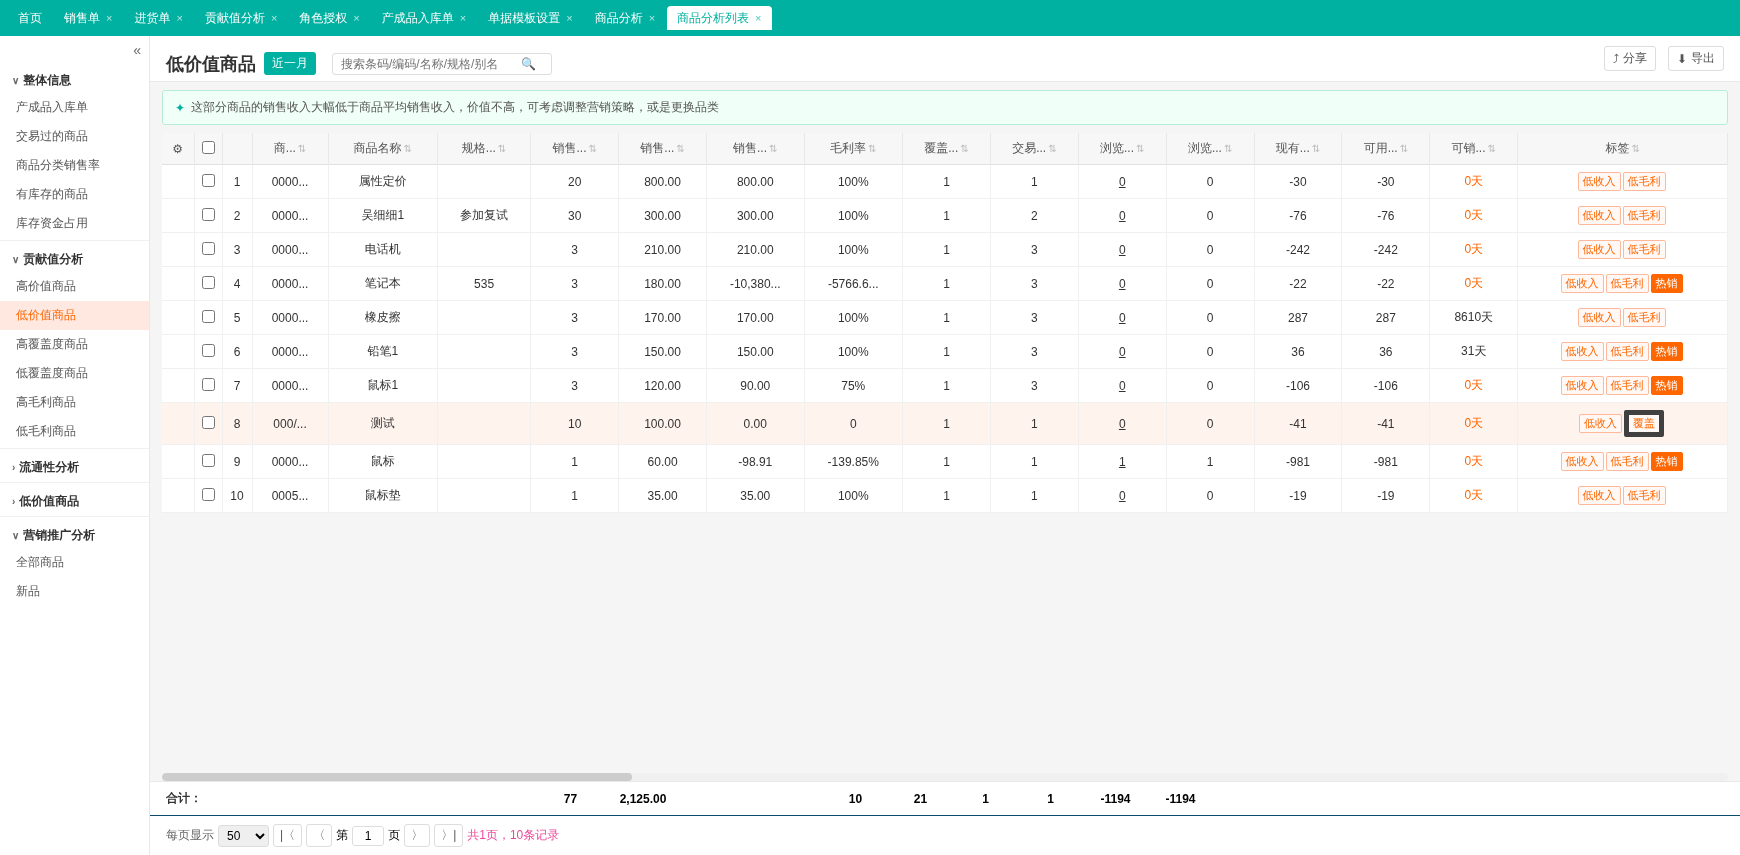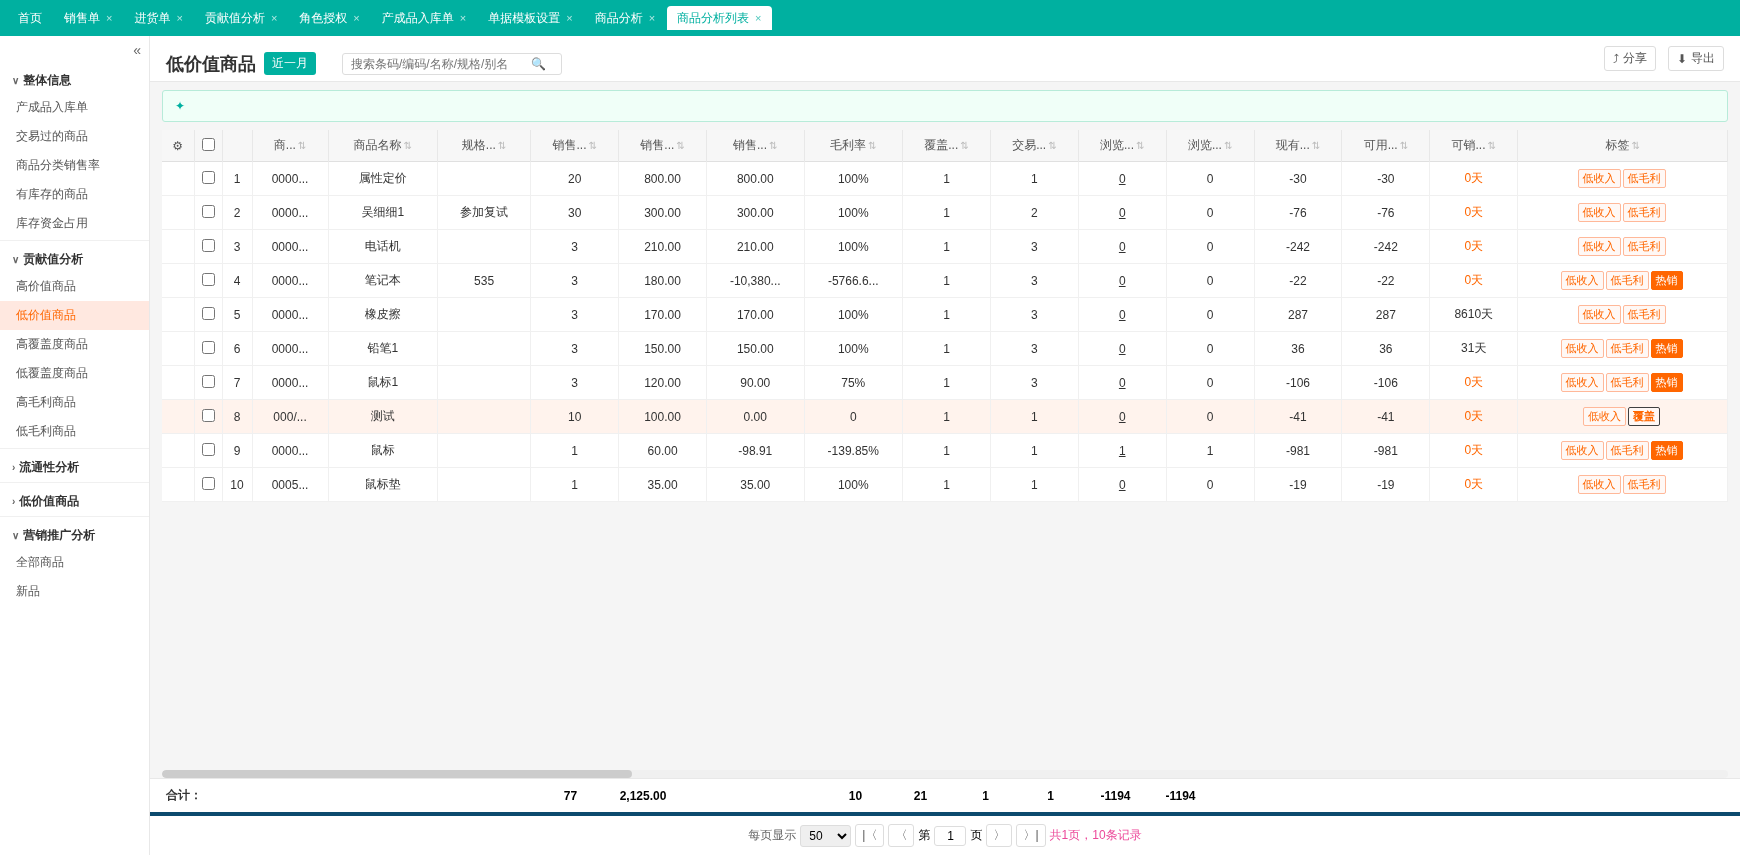--- a/index.html
+++ b/index.html
@@ -92,21 +92,21 @@
       cursor: pointer;
       font-size: 12px;
     }
     .search-box {
       display: flex;
       align-items: center;
       border: 1px solid #ddd;
       border-radius: 3px;
       padding: 3px 8px;
       background: #fff;
-      margin-left: 18px;
+      margin-left: 8px;
       min-width: 220px;
     }
     .search-box input {
       border: none;
       outline: none;
       font-size: 12px;
       width: 180px;
       color: #999;
     }
     .header-right {
@@ -195,25 +195,25 @@
       padding: 8px 16px;
       display: flex;
       align-items: center;
       gap: 8px;
     }
     .total-label { font-weight: bold; color: #333; margin-right: 8px; }
 
     
     .pagination-bar {
       background: #fff;
-      border-top: 4px solid #0c4a6e;
+      border-top: 1px solid #0c4a6e;
       padding: 8px 16px;
       display: flex;
       align-items: center;
-      justify-content: center;
+      justify-content: flex-start;
       gap: 4px;
     }
     .page-size-label { color: #666; }
     .page-size-select {
       border: 1px solid #ddd;
       border-radius: 3px;
       padding: 2px 4px;
       font-size: 12px;
     }
     .page-btn {
@@ -370,20 +370,21 @@
         </button>
         <button class="action-btn">
           <span>⬇</span>
           <span>导出</span>
         </button>
       </div>
     </div>
 
     <div class="info-banner">
       <span class="icon">✦</span>
+      <span>这部分商品的销售收入大幅低于商品平均销售收入，价值不高，可考虑调整营销策略，或是更换品类</span>
     </div>
 
     <div class="table-wrapper">
       <table>
         <thead>
           <tr>
             <th style="width:32px;">⚙</th>
             <th style="width:28px;"><input type="checkbox" style=""></th>
             <th style="width:30px;"></th>
             <th>商...<span class="sort-icon">⇅</span></th>
@@ -555,21 +556,21 @@
     <td>100.00</td>
     <td>0.00</td>
     <td>0</td>
     <td>1</td>
     <td>1</td>
     <td><span class="underline" style="cursor:pointer;">0</span></td>
     <td>0</td>
     <td>-41</td>
     <td>-41</td>
     <td><span class="days-red">0天</span></td>
-    <td><span class="tag tag-red">低收入</span><span class="tag tag-orange" style="color:#ff6600; border:1px solid #404040;font-weight:bold;">覆盖</span></td>
+    <td><span class="tag tag-red">低收入</span><span class="tag tag-orange" style="color:#ff6600; border:5px solid #404040;">覆盖</span></td>
   </tr>
             <tr>
     <td></td>
     <td><input type="checkbox" style=""></td>
     <td>9</td>
     <td>0000...</td>
     <td>鼠标</td>
     <td></td>
     <td>1</td>
     <td>60.00</td>

